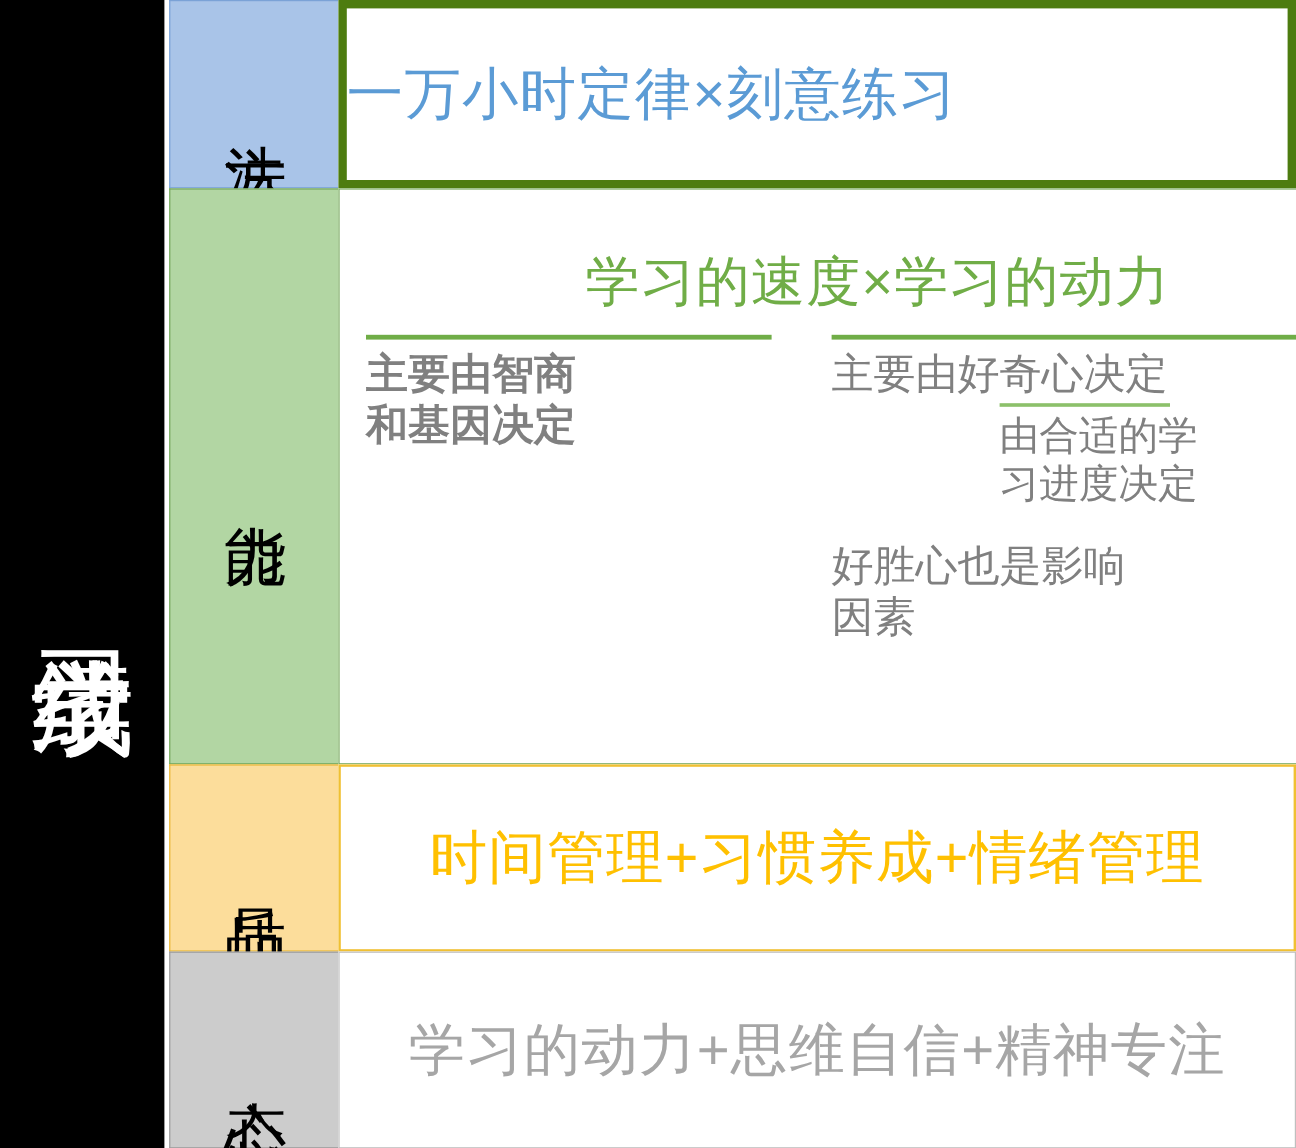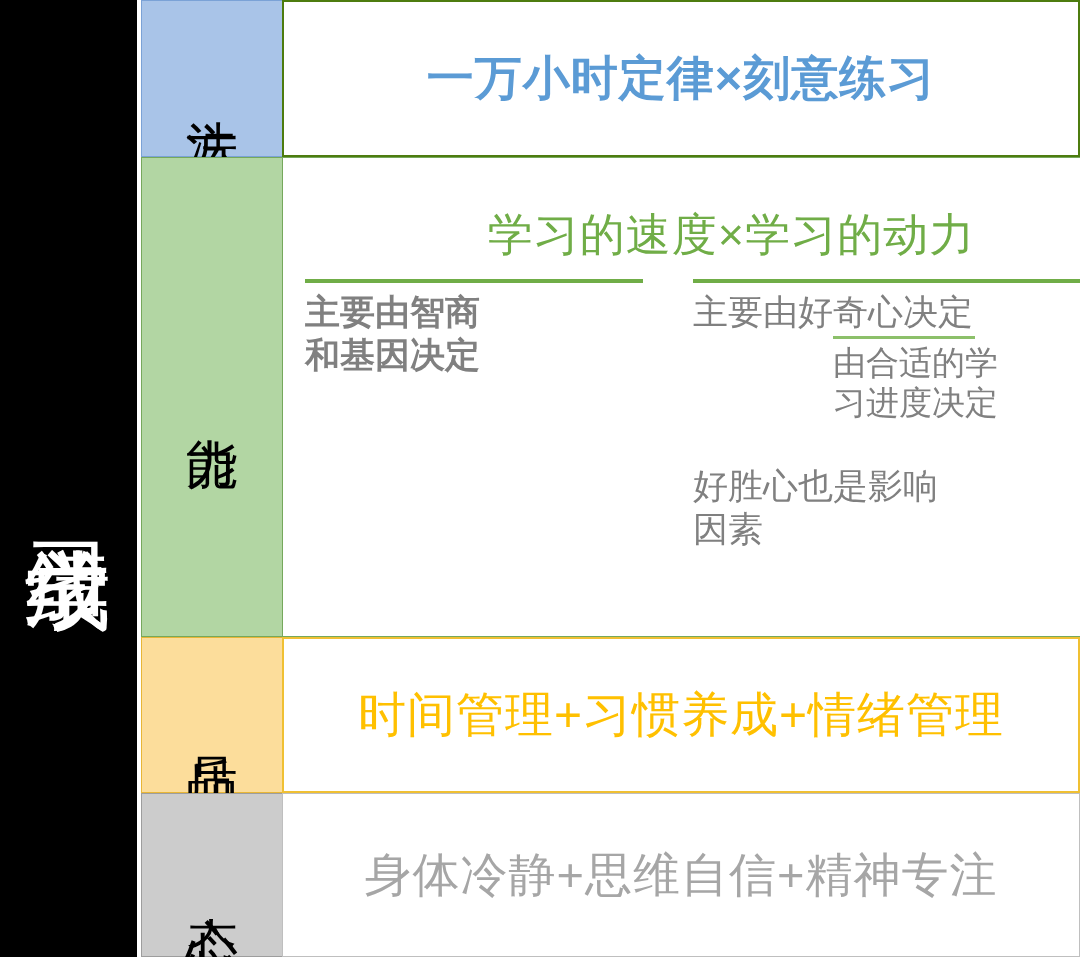--- a/index.html
+++ b/index.html
@@ -66,25 +66,24 @@
     flex: 1 1 auto;
     box-sizing: border-box;
     background: #ffffff;
     position: relative;
   }
 
   
   #row-method { left: 141px; top: 0; width: 939px; height: 157px; }
   #row-method .row-label { background: #a9c4e8; border: 1px solid #7ba2d6; border-right: none; }
   #row-method .row-body {
-    border: 2px solid #4d7c0f;
-    display: flex;
-    align-items: center;
-    justify-content: center;
-    font-weight: bold;
+    border: 7px solid #4d7c0f;
+    display: flex;
+    align-items: center;
+    justify-content: flex-start;
   }
   .method-text {
     color: #5b9bd5;
     font-size: 47px;
     letter-spacing: 1px;
     white-space: nowrap;
   }
 
   
   #row-ability { left: 141px; top: 157px; width: 1040px; height: 480px; }
@@ -131,21 +130,21 @@
     line-height: 1.22;
     white-space: pre-line;
   }
   .detail-indent {
     color: #808080;
     font-size: 33px;
     line-height: 1.22;
     white-space: pre-line;
     margin-left: 140px;
   }
-  .detail-gap { margin-top: 42px; }
+  .detail-gap { margin-top: 28px; }
 
   
   #row-quality { left: 141px; top: 637px; width: 939px; height: 156px; }
   #row-quality .row-label { background: #fcdd9b; border: 1px solid #e8b636; border-right: none; }
   #row-quality .row-body {
     border: 2px solid #f0c033;
     display: flex;
     align-items: center;
     justify-content: center;
   }
@@ -225,17 +224,17 @@
     <div class="row-body">
       <div class="quality-text">时间管理+习惯养成+情绪管理</div>
     </div>
   </div>
 
   <div class="row" id="row-mindset">
     <div class="row-label">
       <div class="vtext">心态</div>
     </div>
     <div class="row-body">
-      <div class="mindset-text">身体冷静+思维自信+精神专注</div>
+      <div class="mindset-text">学习的动力+思维自信+精神专注</div>
     </div>
   </div>
 
 </div>
 
 </body></html>

